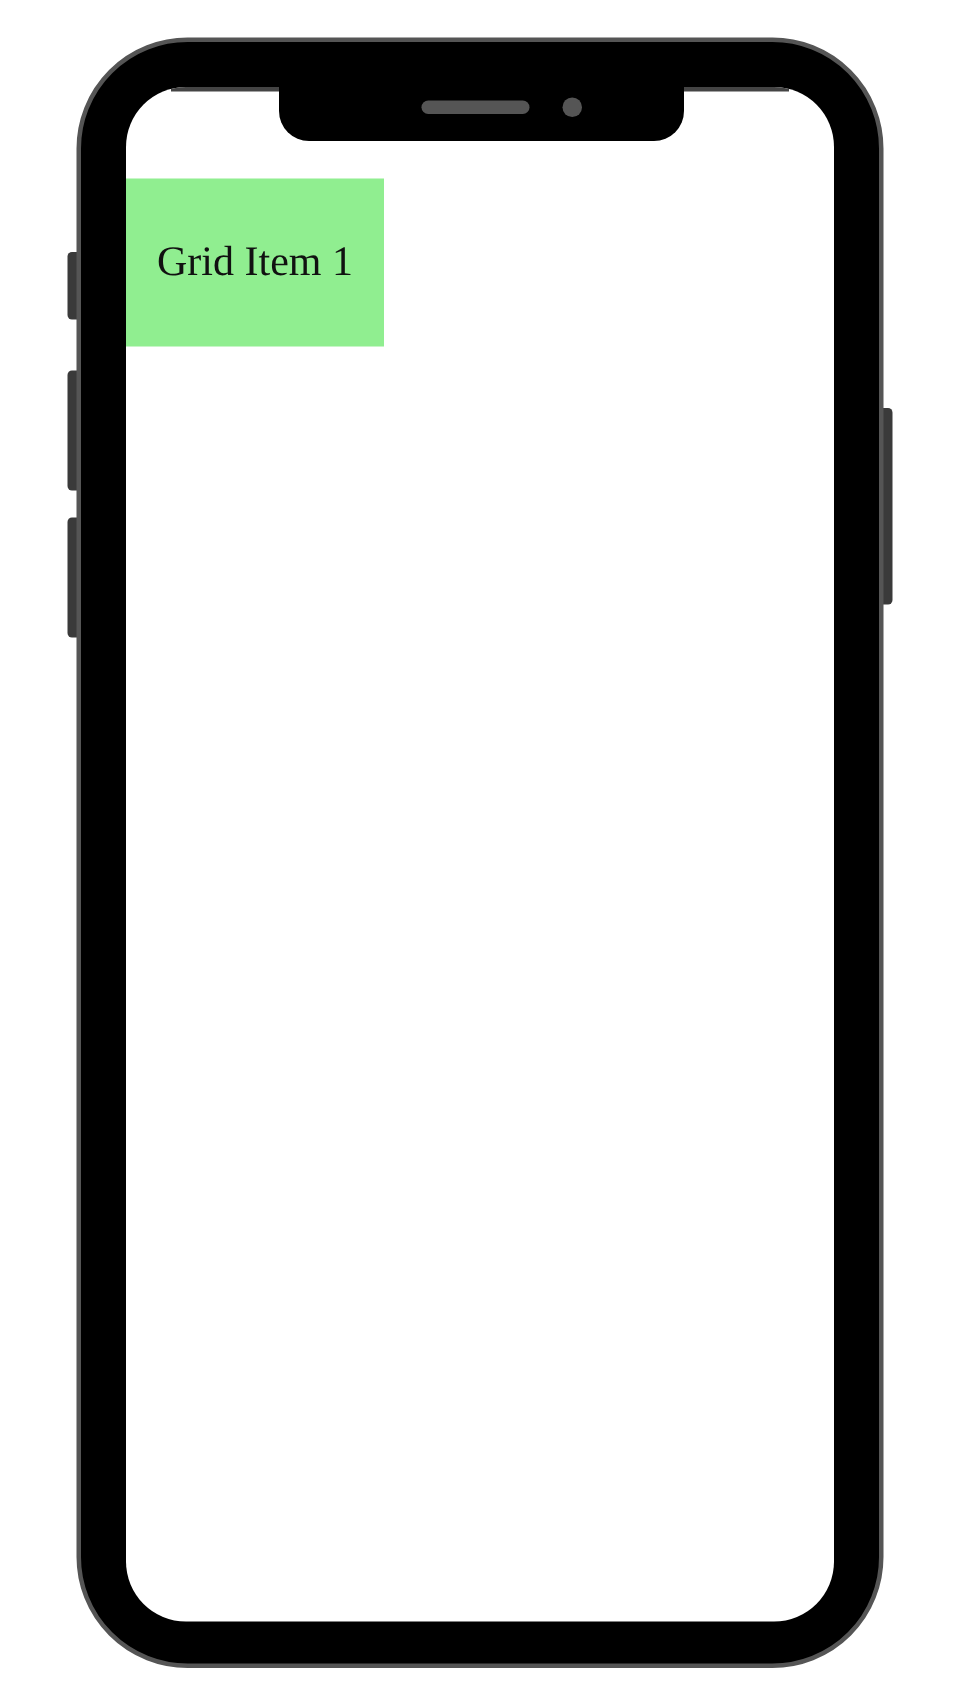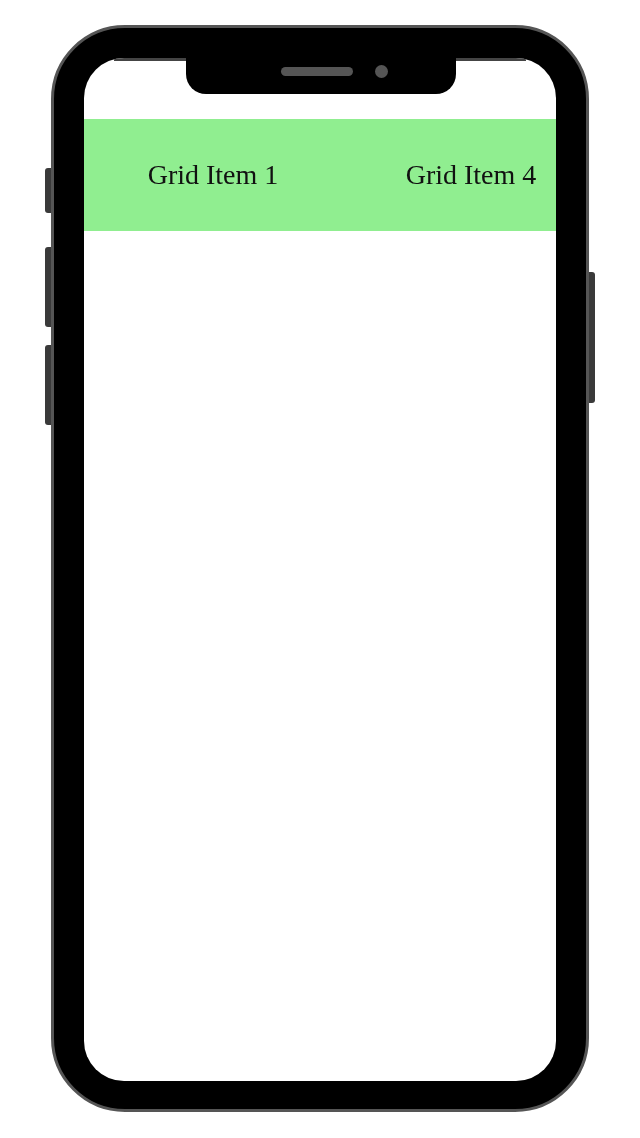--- a/index.html
+++ b/index.html
@@ -26,21 +26,21 @@
     .speaker {
       position: absolute; left: 95px; top: 12px; width: 72px; height: 9px;
       background: #555; border-radius: 5px;
     }
     .camera {
       position: absolute; left: 189px; top: 10px; width: 13px; height: 13px;
       background: #555; border-radius: 50%;
     }
     .grid {
       position: absolute; left: 0; top: 61px; width: 516px;
-      display: grid; grid-template-columns: 1fr 1fr; row-gap: 16px;
+      display: grid; grid-template-columns: 1fr 1fr 1fr; row-gap: 16px;
     }
     .grid-item {
       height: 112px; background: #90ee90;
       display: flex; align-items: center; justify-content: center;
       font-family: "Liberation Serif", "DejaVu Serif", serif; font-size: 28px; color: #111;
     }
   </style>
 </head>
 <body>
 
@@ -50,22 +50,19 @@
 <div class="side-btn right" style="top:272px;height:131px;"></div>
 
 <div class="phone"></div>
 
 <div class="screen">
   <div class="screen-topline"></div>
   <div class="grid">
     <div class="grid-item">
         <span>Grid Item 1</span>
       </div>
-    <div class="grid-item">
-        <span>Grid Item 4</span>
-      </div>
   </div>
 </div>
 
 <div class="notch">
   <div class="speaker"></div>
   <div class="camera"></div>
 </div>
 
 </body></html>

